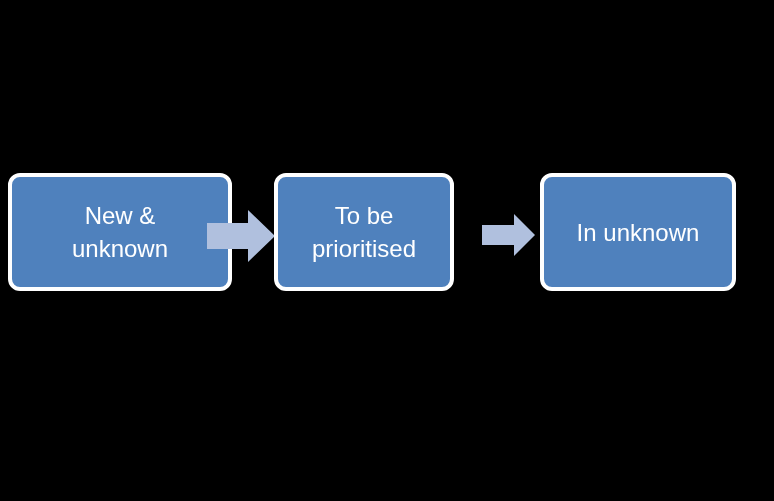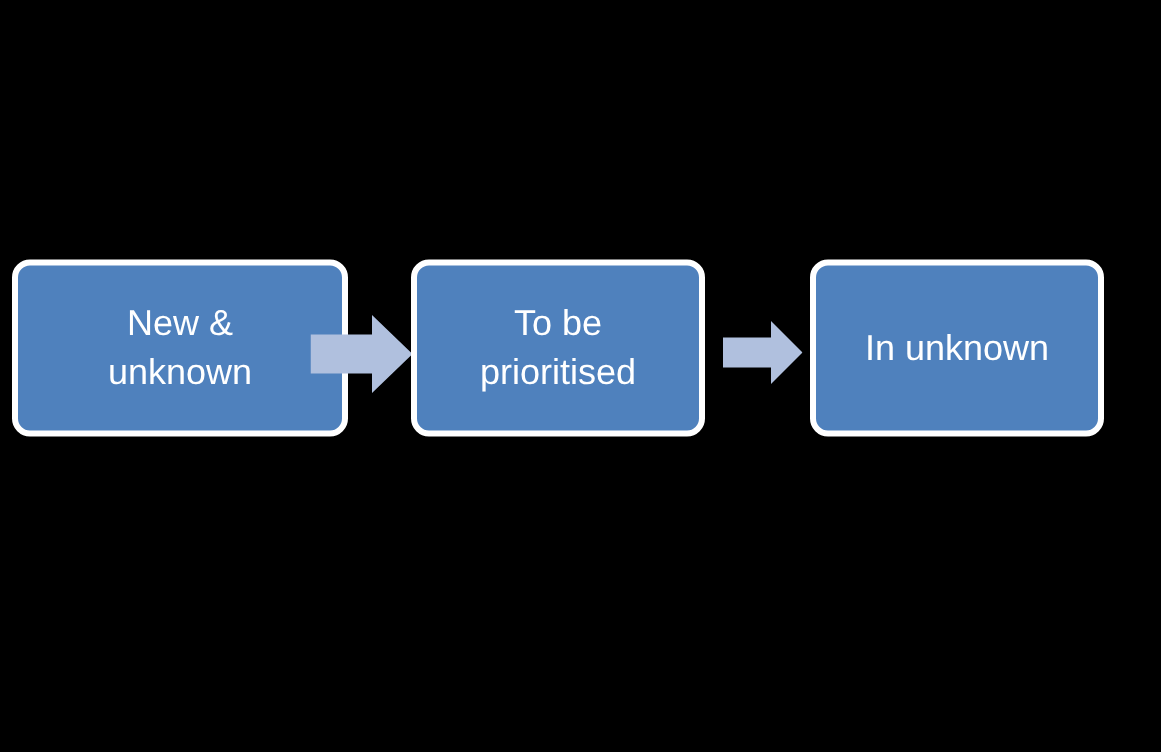--- a/index.html
+++ b/index.html
@@ -41,21 +41,21 @@
     font-family: "Liberation Sans", sans-serif;
     font-size: 24px;
     line-height: 33px;
     font-weight: 400;
     letter-spacing: 0px;
     white-space: pre-line;
     padding: 0 8px;
   }
 
   #stage-box-1 { left: 8px;   top: 173px; width: 224px; height: 118px; }
-  #stage-box-2 { left: 274px; top: 173px; width: 196px; height: 118px; }
+  #stage-box-2 { left: 274px; top: 173px; width: 180px; height: 118px; }
   #stage-box-3 { left: 540px; top: 173px; width: 196px; height: 118px; }
 
   
   .connector-arrow {
     position: absolute;
   }
   .connector-arrow svg {
     display: block;
     width: 100%;
     height: 100%;

